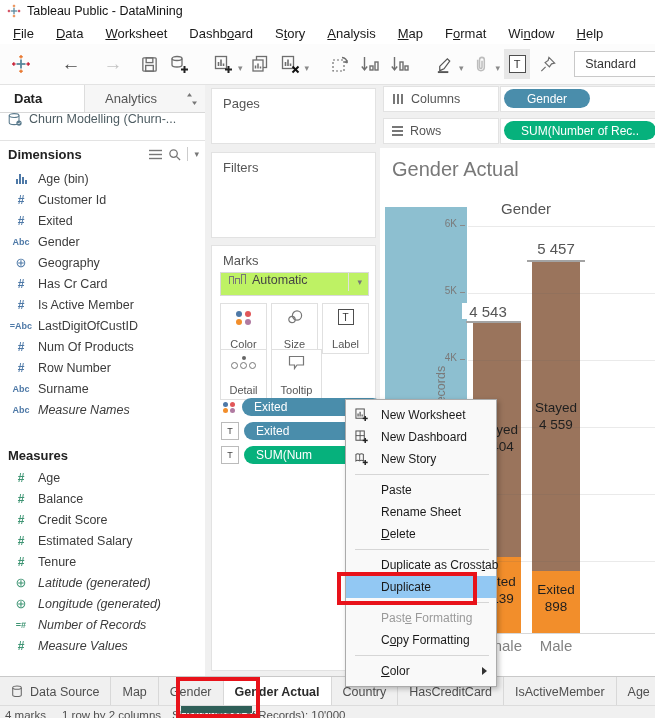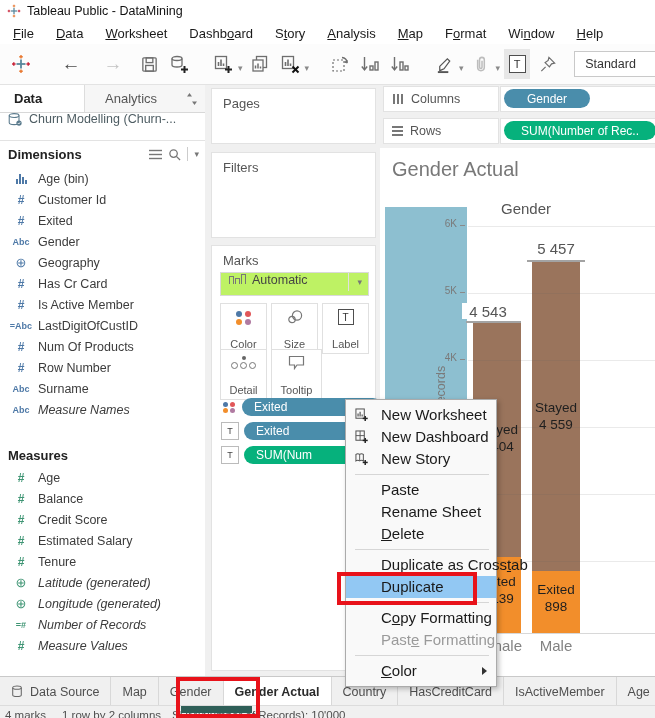--- a/index.html
+++ b/index.html
@@ -114,21 +114,21 @@
   .bar{position:absolute;width:48px;z-index:2;}
   .cap{position:absolute;height:2px;background:#a3a3a3;z-index:4;}
   .total{position:absolute;height:16px;font-size:15px;color:#555;text-align:center;background:#fff;z-index:4;}
   .seglbl{position:absolute;width:68px;text-align:center;font-size:13.5px;line-height:17px;color:#1f1f1f;z-index:4;}
   #xaxis-line{position:absolute;left:88px;top:485px;width:187px;height:1px;background:#d8d8d8;}
   .xlbl{position:absolute;top:489px;width:68px;text-align:center;font-size:15px;color:#828282;}
 
   
   #ctxmenu{position:absolute;left:345px;top:399px;width:150px;background:#f9f9f9;border:1px solid #ababab;
     box-shadow:2px 2px 5px rgba(0,0,0,0.25);z-index:10;padding:4px 0;}
-  .ctx-item{position:relative;height:22px;line-height:22px;padding-left:35px;font-size:15px;color:#1a1a1a;white-space:nowrap;}
+  .ctx-item{position:relative;height:22px;line-height:22px;padding-left:35px;font-size:12px;color:#1a1a1a;white-space:nowrap;}
   .ctx-item .cicon{position:absolute;left:9px;top:4px;}
   .ctx-item.hl{background:#92c8f3;}
   .ctx-item.dis{color:#9a9a9a;}
   .ctx-item .subarrow{position:absolute;right:9px;top:7px;width:0;height:0;border-left:5px solid #333;
     border-top:4px solid transparent;border-bottom:4px solid transparent;}
   .ctx-sep{height:1px;background:#d6d6d6;margin:4px 7px 4px 9px;}
   .redbox{position:absolute;border:4px solid #e8121a;z-index:30;pointer-events:none;}
   #redbox-dup{left:-9px;top:-4px;width:132px;height:25px;}
 
   
@@ -685,22 +685,22 @@
           </svg>
         </span><span>New Story</span></div>
       <div class="ctx-sep"></div>
       <div class="ctx-item"><span>Paste</span></div>
       <div class="ctx-item"><span>Rename Sheet</span></div>
       <div class="ctx-item"><span><u>D</u>elete</span></div>
       <div class="ctx-sep"></div>
       <div class="ctx-item"><span>Duplicate as Cross<u>t</u>ab</span></div>
       <div class="ctx-item hl"><span>Duplicate</span><div class="redbox" id="redbox-dup"></div></div>
       <div class="ctx-sep"></div>
+      <div class="ctx-item dis"><span>Past<u>e</u> Formatting</span></div>
       <div class="ctx-item"><span>C<u>o</u>py Formatting</span></div>
-      <div class="ctx-item dis"><span>Past<u>e</u> Formatting</span></div>
       <div class="ctx-sep"></div>
       <div class="ctx-item"><span><u>C</u>olor</span><span class="subarrow"></span></div>
     </div>
 
   <div id="tabsbar">
       <div class="sheet-tab">
         <span class="tic">
           <svg width="12" height="13" viewBox="0 0 14 15" fill="none" stroke="#666" stroke-width="1.2">
             <ellipse cx="7" cy="3" rx="5" ry="1.8"></ellipse>
             <path d="M2 3 V11.5 c0 1 2.2 1.8 5 1.8 s5 -.8 5 -1.8 V3"></path>

